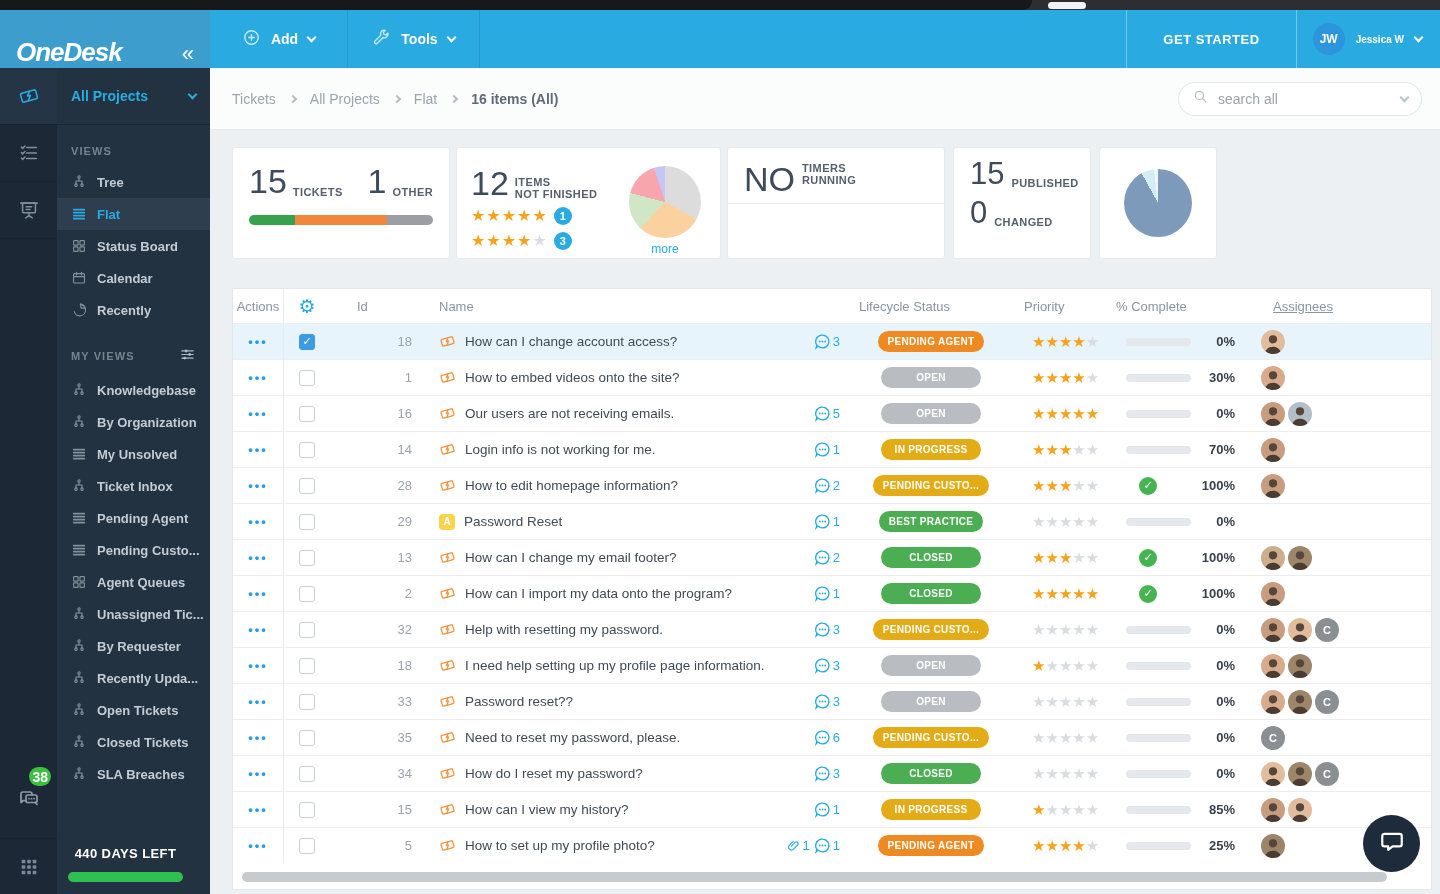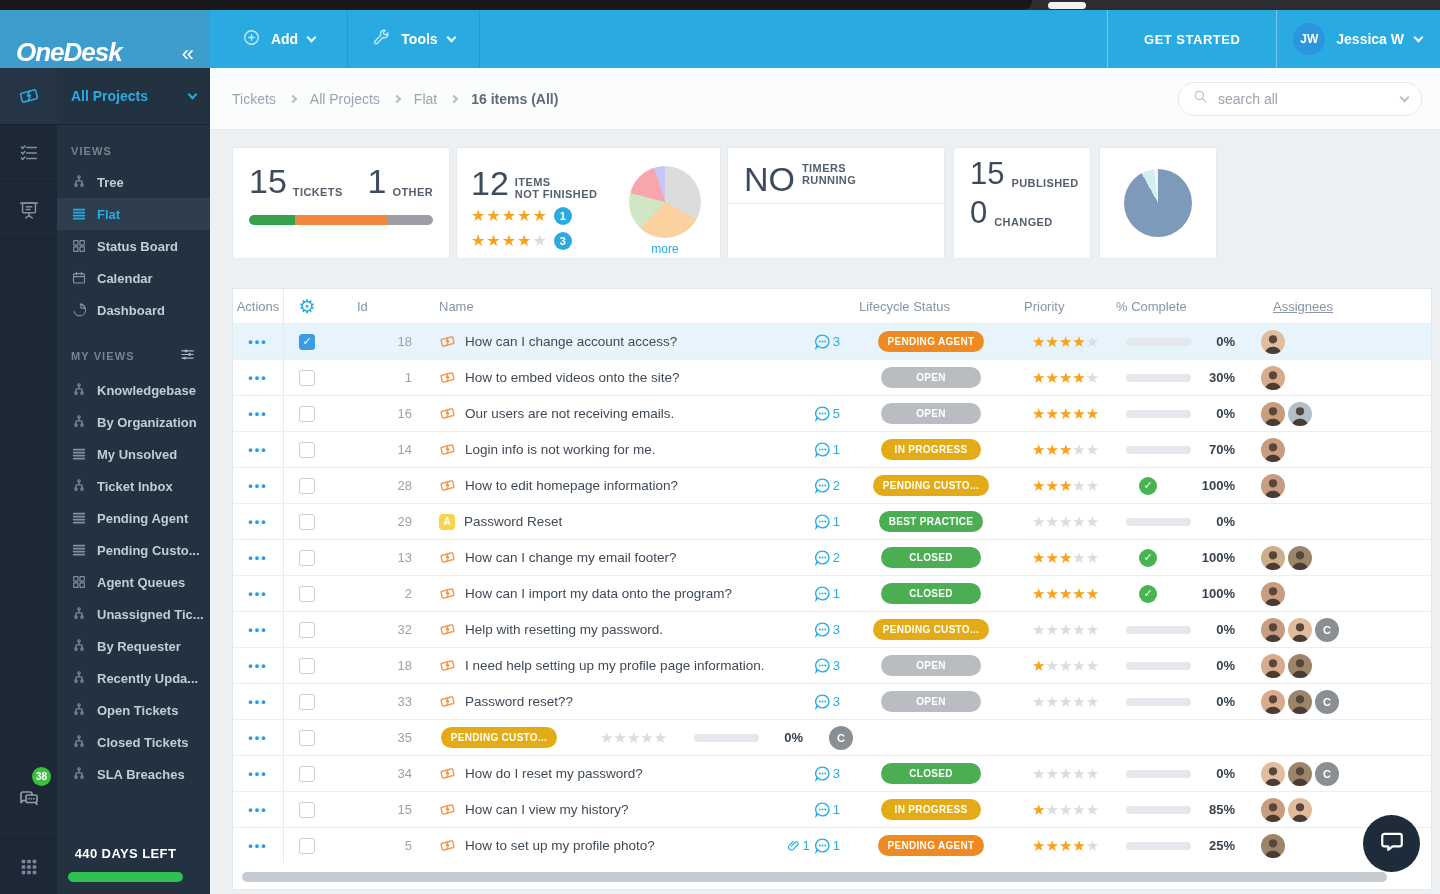--- a/index.html
+++ b/index.html
@@ -23,36 +23,36 @@
   .hmenu.add { width:138px; } .hmenu.tools { width:132px; }
   .hmenu .mlabel { font-size:14px; font-weight:bold; }
   .hmenu svg { opacity:.75; }
   .hspacer { flex:1; }
   .get-started { display:flex; align-items:center; padding:0 36px; font-size:13px; font-weight:bold;
     letter-spacing:.5px; border-left:1px solid rgba(255,255,255,.35); cursor:pointer; }
   .userbox { display:flex; align-items:center; gap:11px; padding:0 18px 0 16px;
     border-left:1px solid rgba(255,255,255,.35); cursor:pointer; }
   .uavatar { width:32px; height:32px; border-radius:50%; background:#2b95dd; display:flex;
     align-items:center; justify-content:center; font-size:12px; font-weight:bold; }
-  .uname { font-size:14px; font-weight:bold; }
+  .uname { font-size:10px; font-weight:bold; }
   .chev { width:7px; height:7px; border-right:2px solid currentColor; border-bottom:2px solid currentColor;
     transform:rotate(45deg); margin-top:-4px; display:inline-block; }
 
   
   .app { display:flex; height:826px; }
 
   
   .rail { width:57px; background:#1c2836; position:relative; flex-shrink:0; }
   .rail-tile { height:57px; display:flex; align-items:center; justify-content:center;
     color:#7f8e9d; border-bottom:1px solid #162230; cursor:pointer; }
   .rail-tile.active { background:#263545; color:#29abe2; }
   .rail-chat { position:absolute; bottom:74px; left:0; width:57px; height:44px; display:flex;
     align-items:center; justify-content:center; color:#8d9aa7; cursor:pointer; }
   .chat-badge { position:absolute; top:-9px; right:6px; min-width:19px; height:19px; border-radius:10px;
-    background:#3cc13f; color:#fff; font-size:10px; font-weight:bold; display:flex; align-items:center;
+    background:#3cc13f; color:#fff; font-size:14px; font-weight:bold; display:flex; align-items:center;
     justify-content:center; padding:0 3px;margin-left:13px; }
   .rail-apps { position:absolute; bottom:0; left:0; width:57px; height:56px; display:flex;
     align-items:center; justify-content:center; color:#78879a; border-top:1px solid #162230; cursor:pointer; }
 
   .panel { width:153px; background:#233240; position:relative; flex-shrink:0; }
   .project-row { height:57px; display:flex; align-items:center; justify-content:space-between;
     padding:0 14px; color:#29abe2; border-bottom:1px solid #1a2633; cursor:pointer; }
   .project-row .plabel { font-size:14px; font-weight:bold; }
   .section-label { display:flex; align-items:center; justify-content:space-between;
     margin:20px 14px 9px 14px; color:#74848f; font-size:11px; font-weight:bold; letter-spacing:1.1px; }
@@ -295,21 +295,21 @@
           </span>
           <span class="slabel">Calendar</span>
         </div>
         <div class="sitem">
           <span class="sicon">
             <svg width="16" height="16" viewBox="0 0 24 24" fill="none" stroke="currentColor" stroke-width="1.7" stroke-linecap="round" stroke-linejoin="round">
               <path d="M13.8 3.6A8.6 8.6 0 1 1 4.9 14.5"></path>
               <path d="M14.8 2.8v5.4a1 1 0 0 0 1 1h5.4a8.7 8.7 0 0 0-6.4-6.4z"></path>
             </svg>
           </span>
-          <span class="slabel">Dashboard</span>
+          <span class="slabel">Recently</span>
         </div>
         <div class="section-label">
           <span>MY VIEWS</span>
           <span class="ficon"><svg width="17" height="17" viewBox="0 0 24 24" fill="none" stroke="currentColor" stroke-width="1.7" stroke-linecap="round" stroke-linejoin="round">
               <path d="M4 7h16M4 12h16M4 17h16"></path>
               <circle cx="10" cy="7" r="2" fill="currentColor" stroke="none"></circle>
               <circle cx="15" cy="12" r="2" fill="currentColor" stroke="none"></circle>
               <circle cx="8" cy="17" r="2" fill="currentColor" stroke="none"></circle>
             </svg></span>
         </div>
@@ -1197,20 +1197,44 @@
             </div>
           </div>
           <div class="trow">
             <div class="c-act">
               <span class="dots">•••</span>
             </div>
             <div class="c-chk">
               <span class="cbox"></span>
             </div>
             <div class="c-id">35</div>
+            <div class="c-name">
+              <span class="rowicon">
+                <svg width="17" height="17" viewBox="0 0 24 24" fill="none" stroke="currentColor" stroke-width="1.8" stroke-linecap="round" stroke-linejoin="round">
+                  <g transform="rotate(-15 12 12)">
+                    <rect x="3.5" y="7" width="17" height="10" rx="1.8"></rect>
+                    <path d="M13.8 7.2l-3.4 4.4h3.2l-3.6 5.2"></path>
+                  </g>
+                </svg>
+              </span>
+              <span class="nametext">Need to reset my password, please.</span>
+              <span class="indics">
+                <span class="indic">
+                  <svg width="17" height="17" viewBox="0 0 20 20" fill="none" stroke="currentColor" stroke-width="1.6" stroke-linecap="round">
+                    <path d="M10 2.5a7.5 7.5 0 1 1-5.2 12.9L2.5 17.6l.9-3.3A7.5 7.5 0 0 1 10 2.5z"></path>
+                    <g fill="currentColor" stroke="none">
+                      <circle cx="6.8" cy="10" r="1.1"></circle>
+                      <circle cx="10" cy="10" r="1.1"></circle>
+                      <circle cx="13.2" cy="10" r="1.1"></circle>
+                    </g>
+                  </svg>
+                  <span>6</span>
+                </span>
+              </span>
+            </div>
             <div class="c-status">
               <span class="badge" style="background: rgb(227, 171, 21);">PENDING CUSTO...</span>
             </div>
             <div class="c-pri">
               <span class="star off">★</span>
               <span class="star off">★</span>
               <span class="star off">★</span>
               <span class="star off">★</span>
               <span class="star off">★</span>
             </div>

